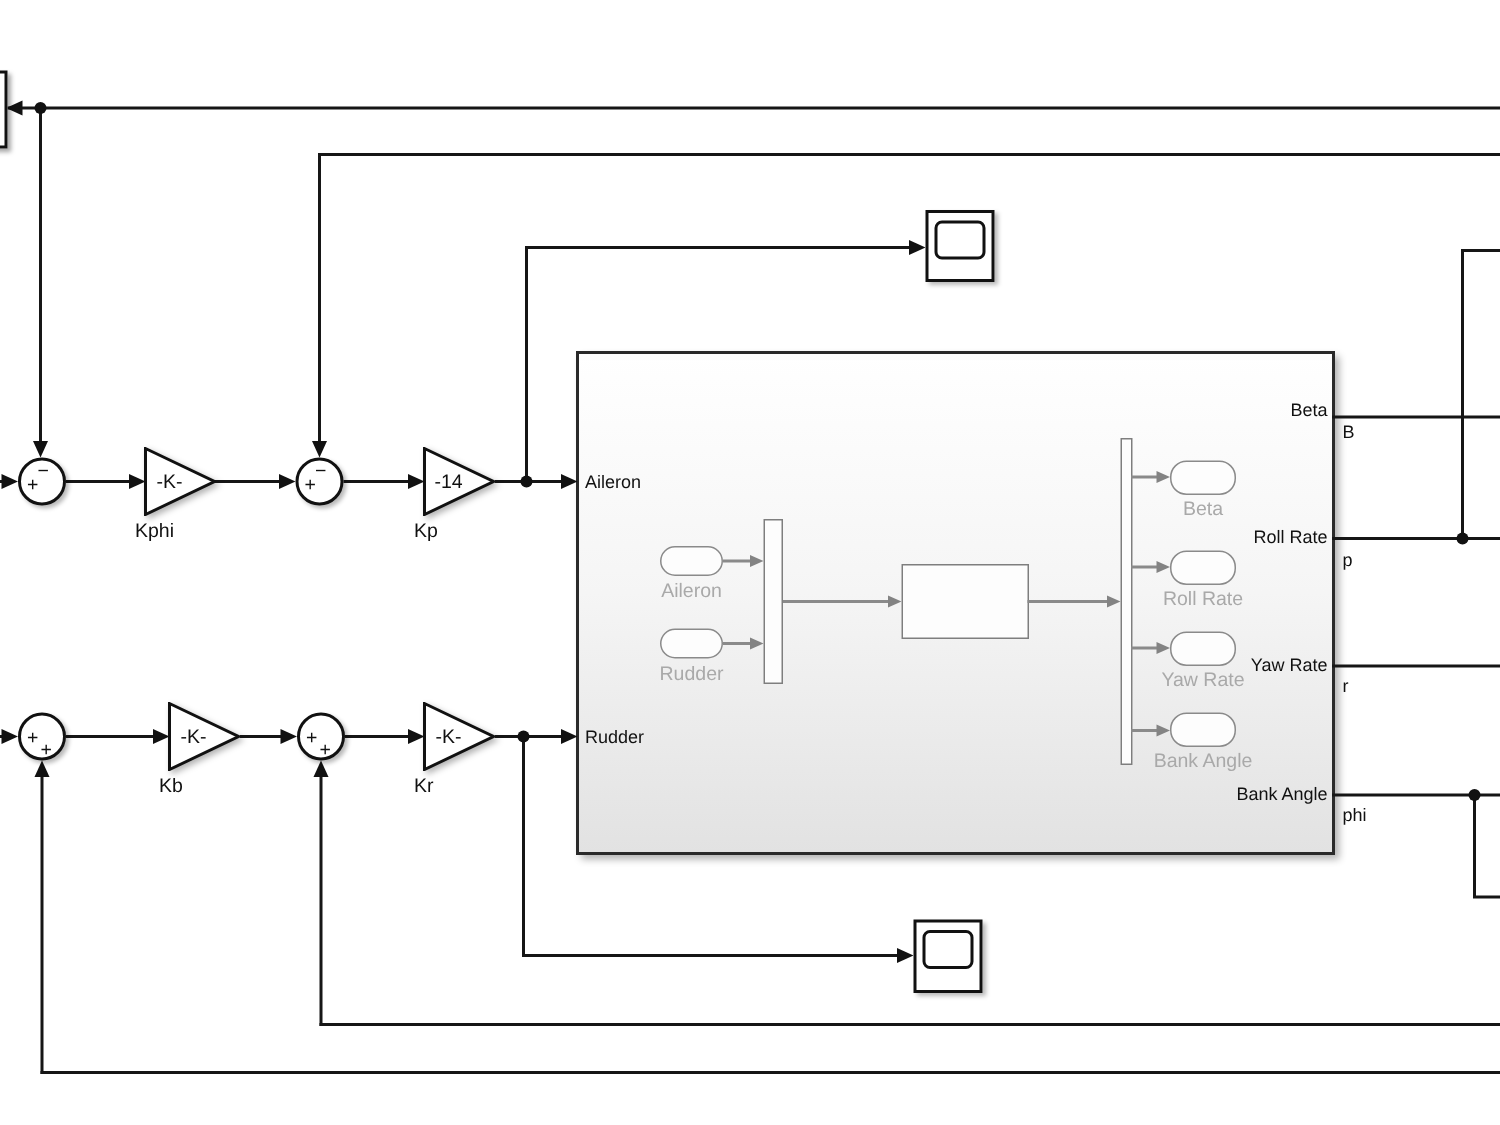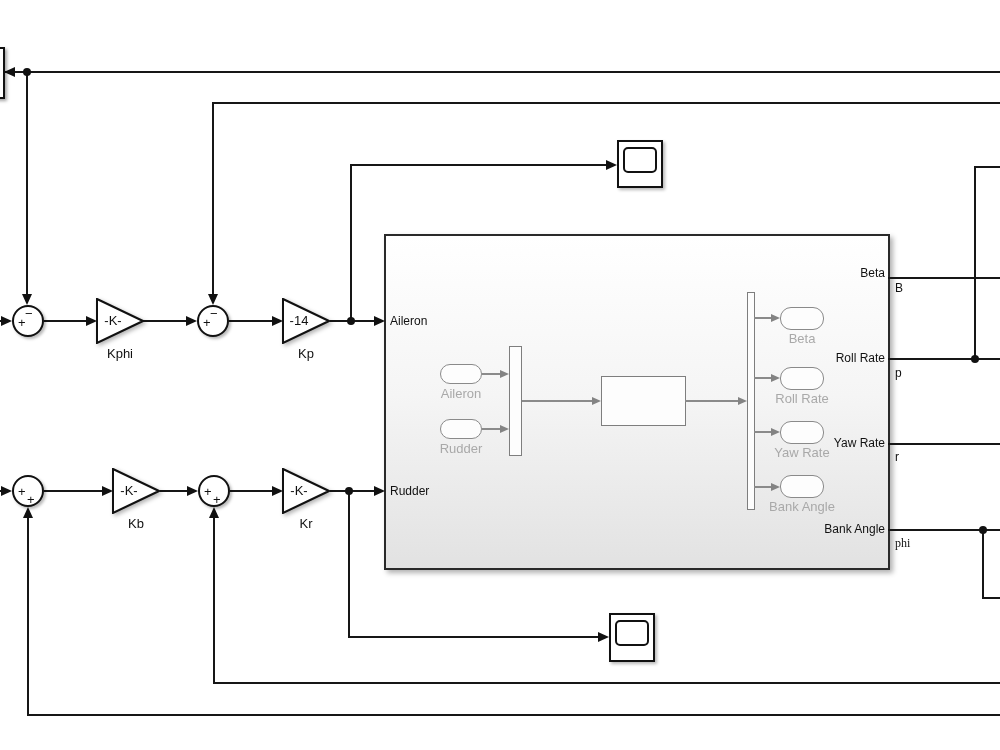--- a/index.html
+++ b/index.html
@@ -14,21 +14,21 @@
   .ar-d{border-left:5px solid transparent;border-right:5px solid transparent;border-top:11px solid #111;}
   .ar-u{border-left:5px solid transparent;border-right:5px solid transparent;border-bottom:11px solid #111;}
   .gar-r{border-top:4px solid transparent;border-bottom:4px solid transparent;border-left:9px solid #838383;}
   .dot{position:absolute;width:8px;height:8px;border-radius:50%;background:#111;}
   .sum{position:absolute;width:32px;height:32px;border:2px solid #111;border-radius:50%;
        background:#fff;box-sizing:border-box;box-shadow:2px 2px 3px rgba(0,0,0,.28);}
   .sign{position:absolute;font-size:13px;color:#111;line-height:12px;}
   .gain{position:absolute;width:48px;height:46px;}
   .gain svg{position:absolute;left:0;top:0;filter:drop-shadow(2px 2px 2px rgba(0,0,0,.3));}
   .gv{position:absolute;left:1px;top:15px;width:32px;text-align:center;font-size:13px;color:#111;}
-  .blklabel{position:absolute;font-size:13px;color:#111;text-align:center;}
+  .blklabel{position:absolute;font-size:13px;color:#111;text-align:left;}
   .scope{position:absolute;background:#fff;border:2px solid #111;box-sizing:border-box;
          box-shadow:2px 2px 3px rgba(0,0,0,.28);}
   .screen{position:absolute;left:4px;top:5px;right:4px;height:22px;border:2px solid #111;
           border-radius:5px;background:#fff;}
   .subsys{position:absolute;left:384px;top:234px;width:506px;height:336px;border:2px solid #2a2a2a;
           box-sizing:border-box;background:linear-gradient(180deg,#ffffff 0%,#f5f5f5 48%,#e2e2e2 100%);
           box-shadow:3px 3px 5px rgba(0,0,0,.3);}
   .portlabel{position:absolute;font-size:12px;color:#111;line-height:14px;}
   .siglabel{position:absolute;font-size:12px;color:#111;line-height:14px;}
   .pvport{position:absolute;border-radius:11px;background:#fdfdfd;border:1.5px solid #8a8a8a;box-sizing:border-box;}
@@ -199,15 +199,15 @@
   </div>
   <div class="scope" style="left:609px;top:613px;width:46px;height:49px;">
     <div class="screen"></div>
   </div>
 
   <div class="edgeblk" style="left:-28px;top:47px;width:33px;height:52px;"></div>
 
   <div class="siglabel" style="left:895px;top:281px;">B</div>
   <div class="siglabel" style="left:895px;top:366px;">p</div>
   <div class="siglabel" style="left:895px;top:450px;">r</div>
-  <div class="siglabel" style="left:895px;top:536px;font-family:Liberation Serif, serif;">phi</div>
+  <div class="siglabel" style="left:895px;top:536px;">phi</div>
 
 </div>
 
 </body></html>

